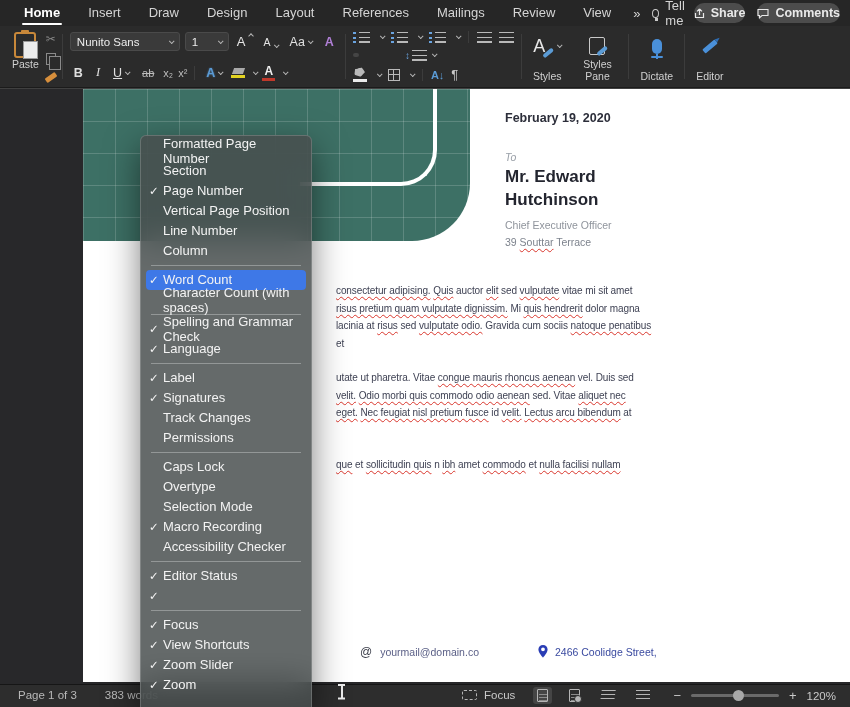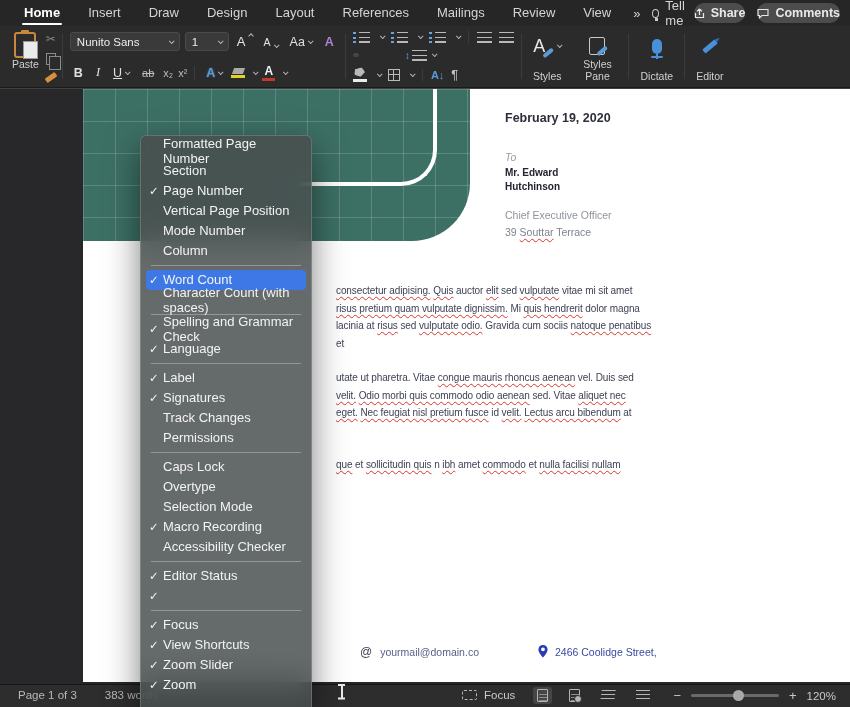--- a/index.html
+++ b/index.html
@@ -98,22 +98,22 @@
   .letterhead { position:absolute; left:0; top:0; width:387px; height:152px; background:#3d7065;
                 border-bottom-right-radius:58px;
                 background-image:
                   repeating-linear-gradient(to right, rgba(255,255,255,.17) 0 1.3px, transparent 1.3px 32px),
                   repeating-linear-gradient(to bottom, rgba(255,255,255,.17) 0 1.3px, transparent 1.3px 32px); }
   .white-curve { position:absolute; left:217px; top:0; width:137px; height:97px;
                  border-right:4px solid #fff; border-bottom:4px solid #fff; border-bottom-right-radius:36px; }
   .lh-right { position:absolute; left:422px; top:22px; width:230px; color:#2c2e3a; }
   .doc-date { font-size:12.5px; font-weight:bold; color:#2c2e3a; }
   .doc-to { font-size:10.5px; color:#9aa0a8; margin-top:26px;font-style:italic; }
-  .doc-name { font-size:10px; font-weight:bold; color:#23252f; line-height:1.35; margin-top:3px; }
-  .doc-title { font-size:10.5px; color:#8f949c; margin-top:16px; }
+  .doc-name { font-size:17px; font-weight:bold; color:#23252f; line-height:1.35; margin-top:3px; }
+  .doc-title { font-size:10.5px; color:#8f949c; margin-top:7px; }
   .doc-addr { font-size:10.5px; color:#7d838d; margin-top:5px; }
   .para { position:absolute; left:253px; width:320px; font-size:10px; line-height:17.6px; color:#3f4254; letter-spacing:-0.1px; }
   .p1 { top:193px; } .p2 { top:280px; } .p3 { top:367px; }
   .sp { text-decoration:underline; text-decoration-style:wavy; text-decoration-color:#d9362c; text-decoration-thickness:1px; text-underline-offset:2px; }
   .doc-footer { position:absolute; left:0; right:0; top:556px; display:flex; font-size:10.5px; }
   .foot-email { position:absolute; left:277px; display:flex; align-items:center; gap:8px; color:#5a5f86; }
   .at-glyph { color:#3b3e4a; font-size:12px; }
   .foot-street { position:absolute; left:455px; display:flex; align-items:center; gap:7px; color:#3a4aa0; }
 
   
@@ -379,21 +379,21 @@
         <div class="mi">
           <span class="mi-check">✓</span>
           <span>Page Number</span>
         </div>
         <div class="mi">
           <span class="mi-check"></span>
           <span>Vertical Page Position</span>
         </div>
         <div class="mi">
           <span class="mi-check"></span>
-          <span>Mode Number</span>
+          <span>Line Number</span>
         </div>
         <div class="mi">
           <span class="mi-check"></span>
           <span>Column</span>
         </div>
         <div class="msep"></div>
         <div class="mi hl">
           <span class="mi-check">✓</span>
           <span>Word Count</span>
         </div>

